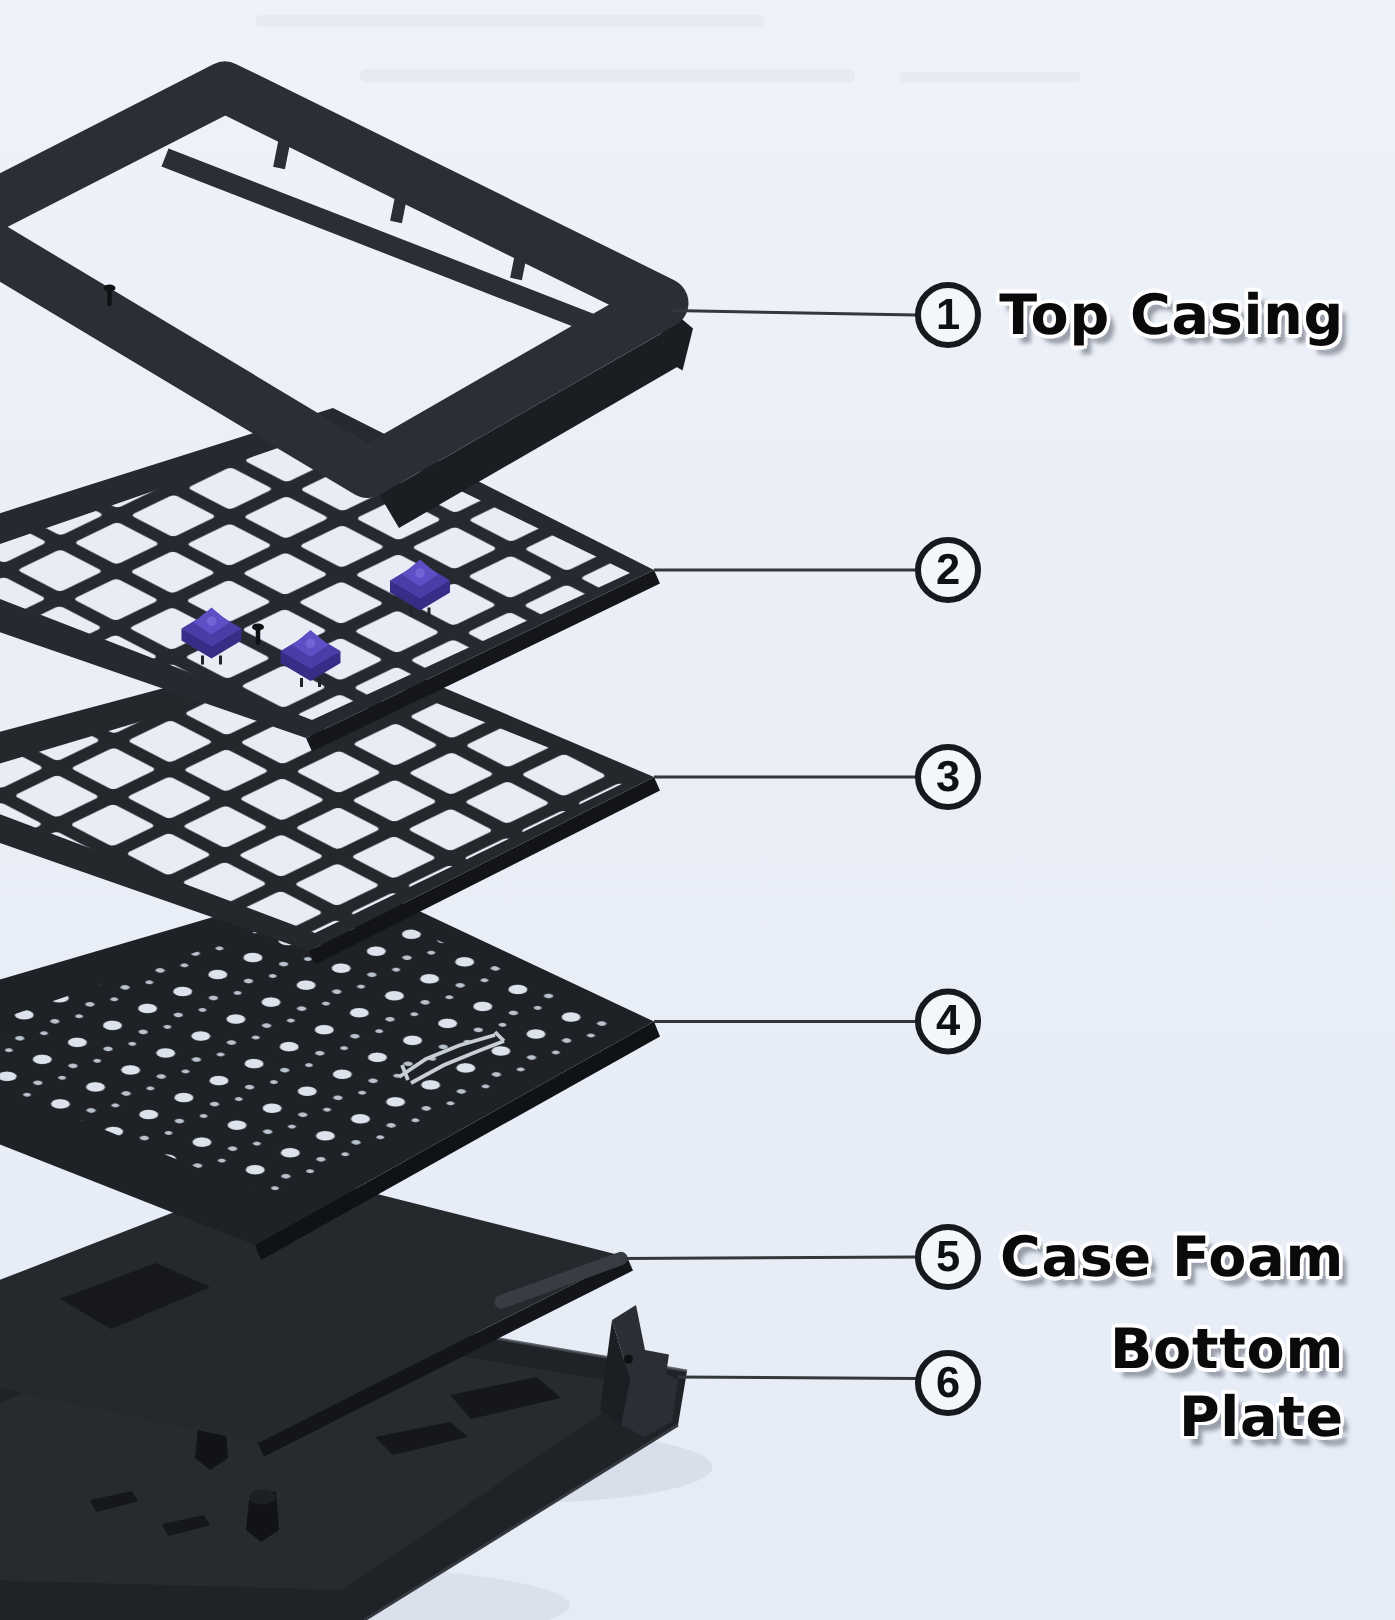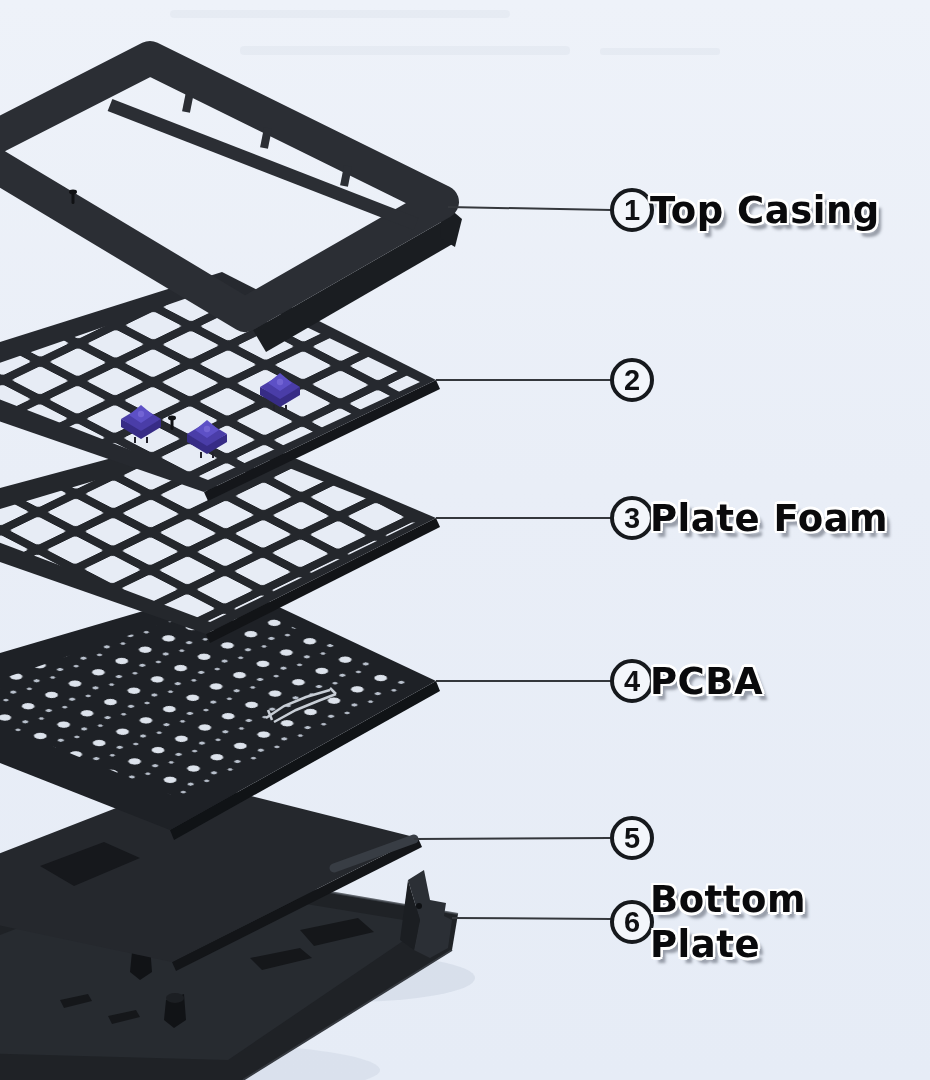--- a/index.html
+++ b/index.html
@@ -11,21 +11,21 @@
   .stage > svg{position:absolute;left:0;top:0;}
   .callout{position:absolute;left:588px;width:338px;height:100px;display:flex;align-items:center;}
   .badge{
     box-sizing:border-box;margin-left:22px;width:44px;height:44px;flex:0 0 44px;
     border:4px solid #16191d;border-radius:50%;background:#f3f6fb;
     display:flex;align-items:center;justify-content:center;
     font-family:"Liberation Sans",sans-serif;font-size:29px;font-weight:600;color:#101114;
   }
   .part-label{
     position:absolute;left:62px;top:50%;transform:translateY(-50%);width:246px;
-    text-align:left;font-weight:bold;font-size:37px;line-height:45px;
+    text-align:right;font-weight:bold;font-size:37px;line-height:45px;
     color:#0a0a0c;white-space:pre-line;letter-spacing:.5px;
     text-shadow:
       -2px -2px 0 #fff, 2px -2px 0 #fff, -2px 2px 0 #fff, 2px 2px 0 #fff,
       -2.5px 0 0 #fff, 2.5px 0 0 #fff, 0 -2.5px 0 #fff, 0 2.5px 0 #fff,
       5px 6px 3px rgba(70,75,90,.5);
   }
 </style>
 </head>
 <body>
 
@@ -144,28 +144,27 @@
 
   <div class="callout" style="top:160px">
     <span class="badge">1</span>
     <div class="part-label">Top Casing</div>
   </div>
   <div class="callout" style="top:330px">
     <span class="badge">2</span>
   </div>
   <div class="callout" style="top:468px">
     <span class="badge">3</span>
-    <div class="part-label">Plate Foam</div>
   </div>
   <div class="callout" style="top:631px">
     <span class="badge">4</span>
-    <div class="part-label">PCBA</div>
   </div>
   <div class="callout" style="top:788px">
     <span class="badge">5</span>
+    <div class="part-label">Case Foam</div>
   </div>
   <div class="callout" style="top:872px">
     <span class="badge">6</span>
     <div class="part-label">Bottom
 Plate</div>
   </div>
 
 </div>
 
 </body></html>

